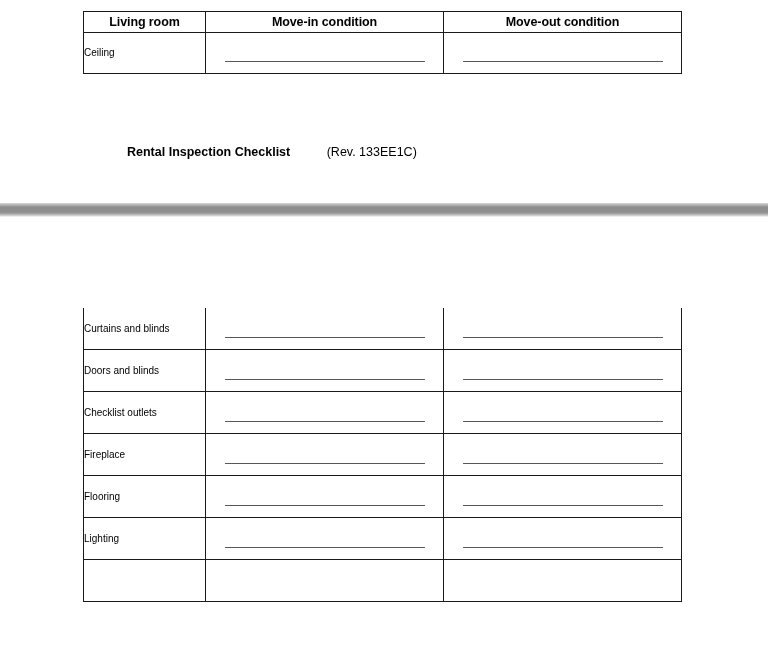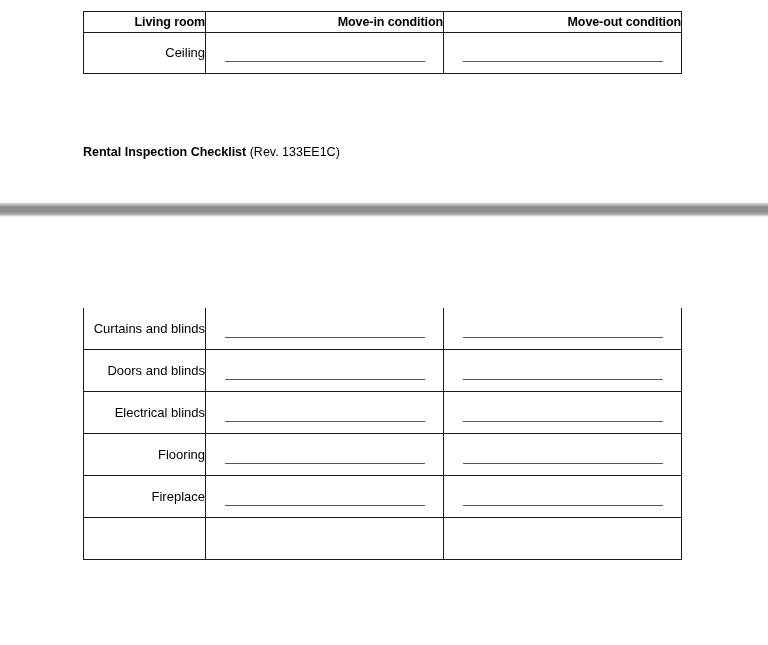--- a/index.html
+++ b/index.html
@@ -26,41 +26,40 @@
     border-collapse: collapse;
     table-layout: fixed;
     background: #ffffff;
   }
   .doc-table td,
   .doc-table th {
     border: 1px solid #1a1a1a;
     padding: 0;
     vertical-align: middle;
     background: #ffffff;
-    text-align: right;
   }
   .col-item   { width: 122px; }
   .col-movein { width: 238px; }
   .col-moveout{ width: 238px; }
 
   
   .hdr-cell {
     height: 20px;
     text-align: center;
     font-weight: bold;
     font-size: 12.5px;
     letter-spacing: -0.1px;
     line-height: 20px;
     white-space: nowrap;
   }
 
   
   .item-cell {
     height: 40px;
-    font-size: 13px;
+    font-size: 10px;
     line-height: 16px;
     padding-left: 4px;
     text-align: left;
     white-space: nowrap;
     overflow: hidden;
   }
   .fill-cell {
     height: 40px;
     position: relative;
   }
@@ -83,23 +82,25 @@
   .caption {
     position: absolute;
     left: 83px;
     top: 144px;
     font-size: 12.5px;
     line-height: 16px;
     white-space: nowrap;
   }
   .caption .caption-strong {
     font-weight: bold;
+    margin-left: 44px;
   }
   .caption .caption-rev {
     font-weight: normal;
+    padding-left: 33px;
   }
 
   
   #page-separator {
     position: absolute;
     left: 0;
     top: 203px;
     width: 768px;
     height: 14px;
     background: linear-gradient(
@@ -189,39 +190,48 @@
       <tr>
         <td class="item-cell">Doors and blinds</td>
         <td class="fill-cell">
             <span class="rule"></span>
           </td>
         <td class="fill-cell">
             <span class="rule"></span>
           </td>
       </tr>
       <tr>
-        <td class="item-cell">Electrical blinds</td>
+        <td class="item-cell">Checklist outlets</td>
+        <td class="fill-cell">
+            <span class="rule"></span>
+          </td>
+        <td class="fill-cell">
+            <span class="rule"></span>
+          </td>
+      </tr>
+      <tr>
+        <td class="item-cell">Fireplace</td>
         <td class="fill-cell">
             <span class="rule"></span>
           </td>
         <td class="fill-cell">
             <span class="rule"></span>
           </td>
       </tr>
       <tr>
         <td class="item-cell">Flooring</td>
         <td class="fill-cell">
             <span class="rule"></span>
           </td>
         <td class="fill-cell">
             <span class="rule"></span>
           </td>
       </tr>
       <tr>
-        <td class="item-cell">Fireplace</td>
+        <td class="item-cell">Lighting</td>
         <td class="fill-cell">
             <span class="rule"></span>
           </td>
         <td class="fill-cell">
             <span class="rule"></span>
           </td>
       </tr>
       <tr>
         <td class="item-cell"></td>
         <td class="fill-cell"></td>

